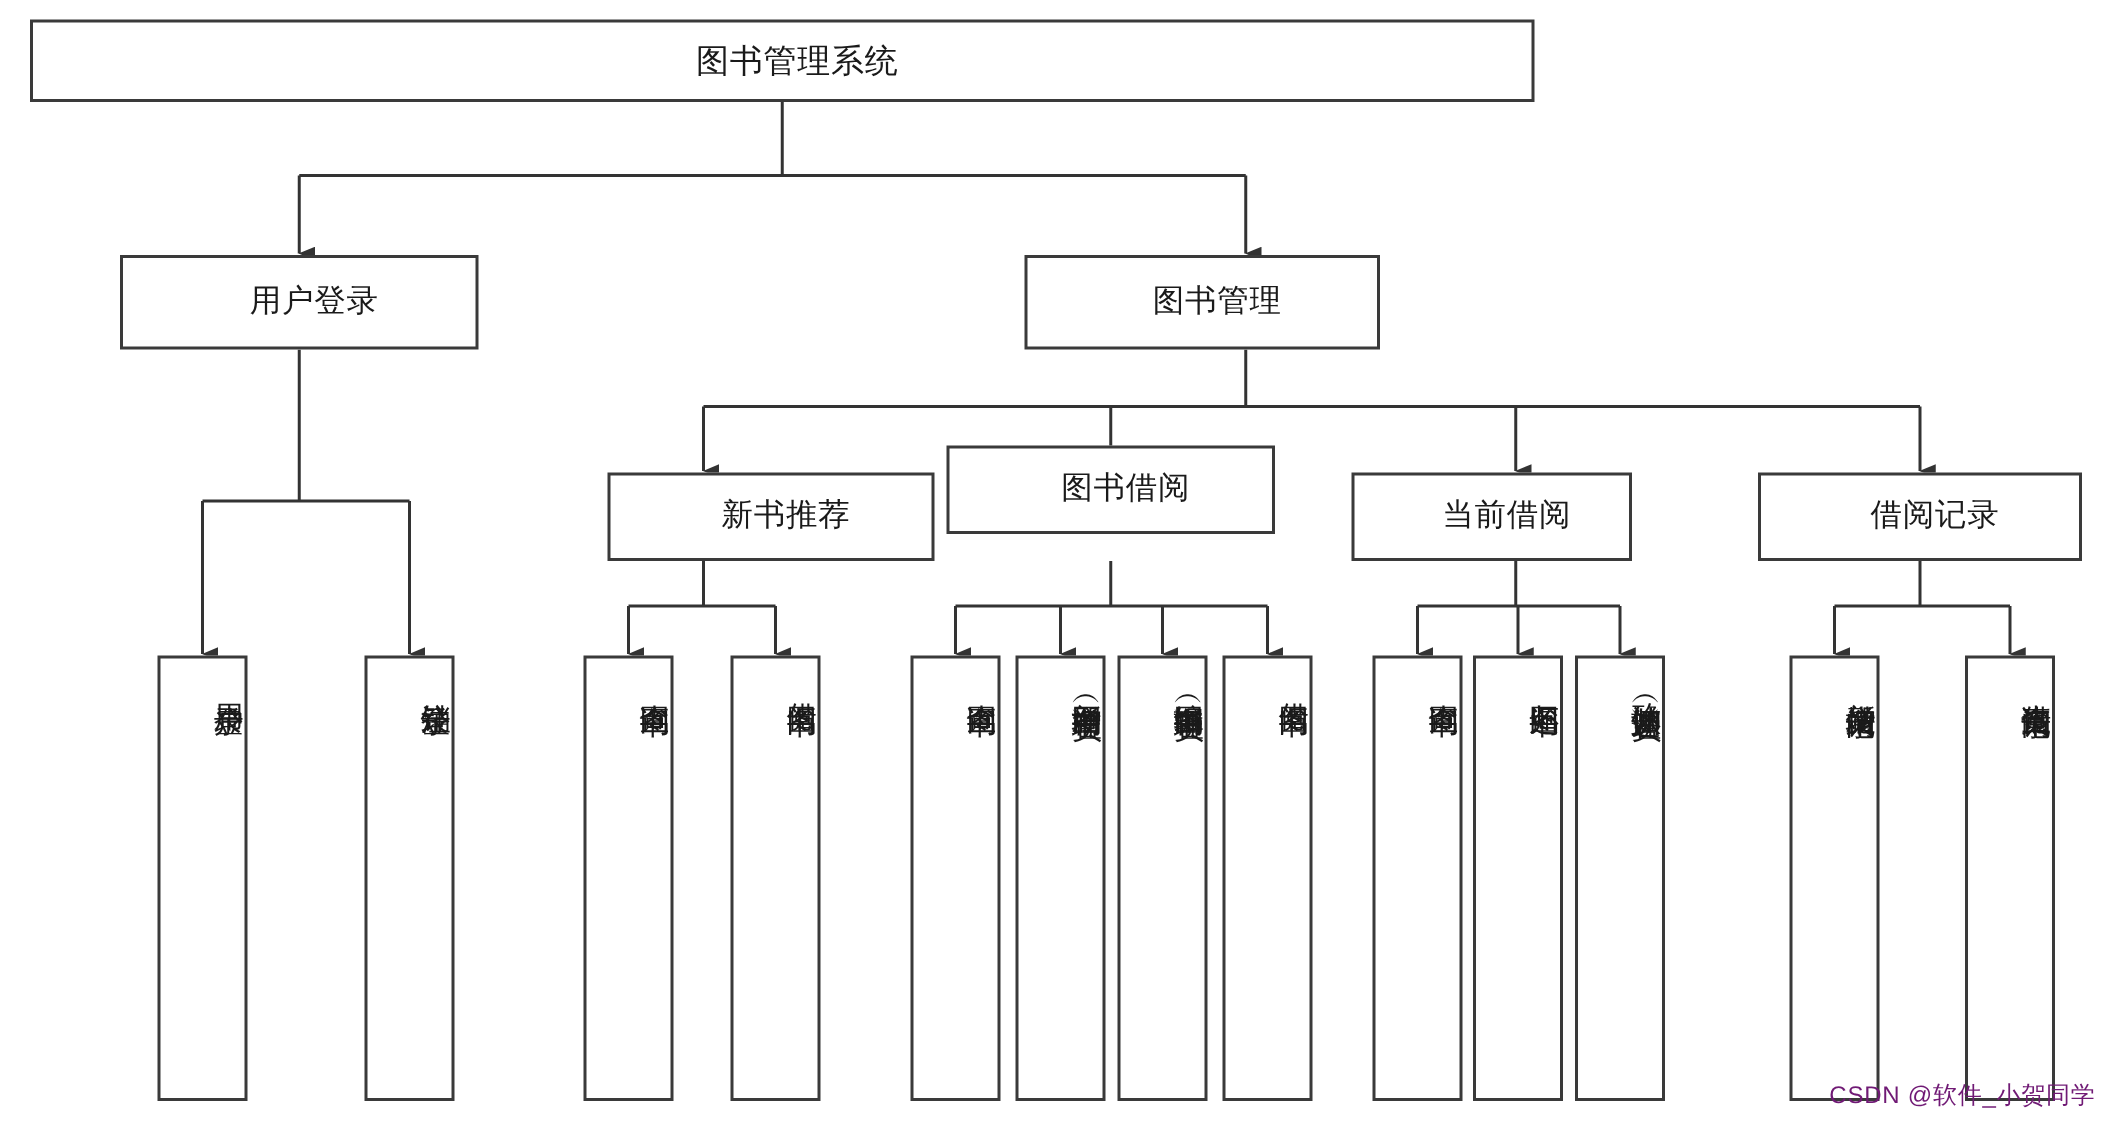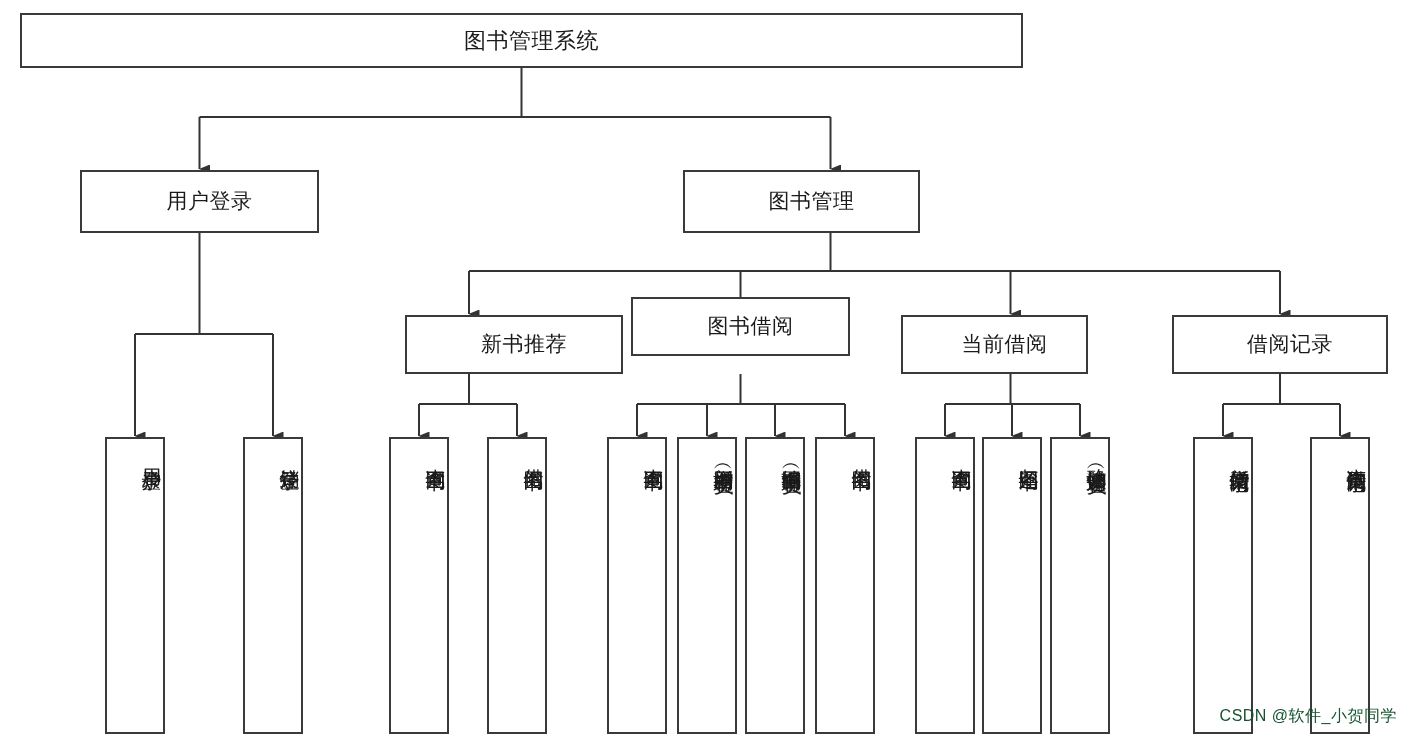--- a/index.html
+++ b/index.html
@@ -56,23 +56,23 @@
     display: block;
     width: 100%;
     text-align: left;
   }
   .node.root {
     font-size: 22px;
   }
   .watermark {
     position: absolute;
     right: 8px;
-    bottom: 20px;
+    bottom: 6px;
     font-size: 16px;
-    color: #14532d;
+    color: #701a75;
     white-space: nowrap;
     letter-spacing: 0.5px;
   }
 </style>
 </head>
 <body>
 
 <div id="canvas">
 
   <svg id="wires" viewBox="0 0 1405 747" xmlns="http://www.w3.org/2000/svg">

